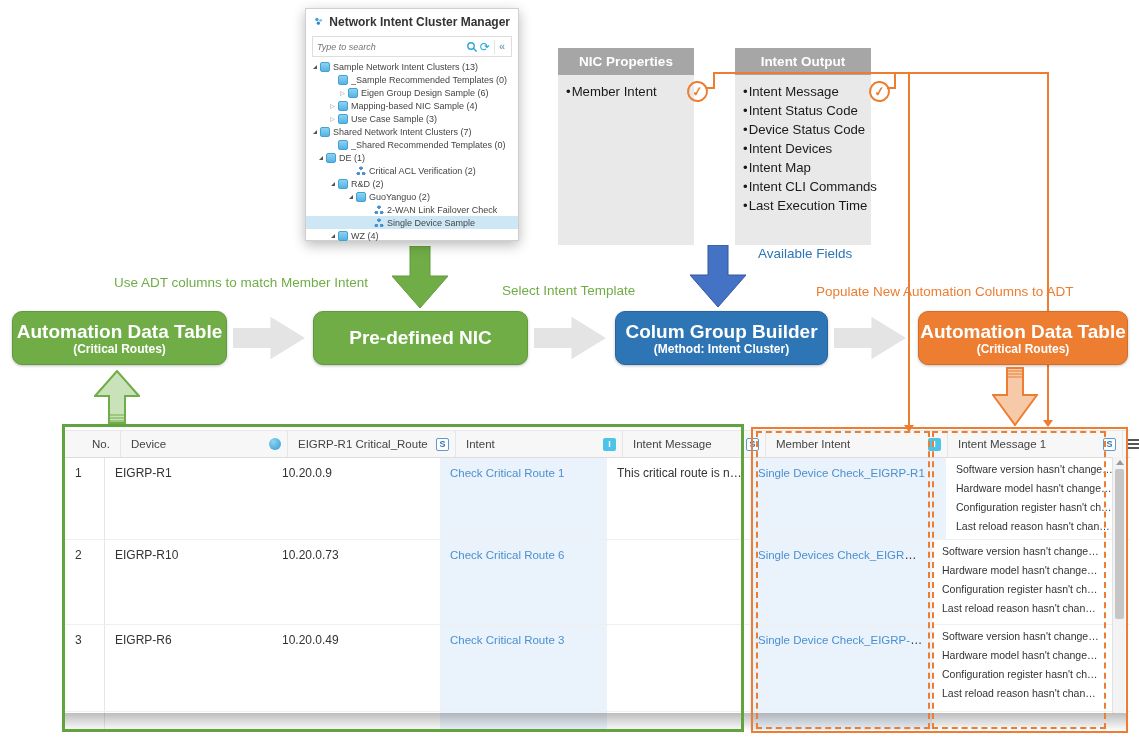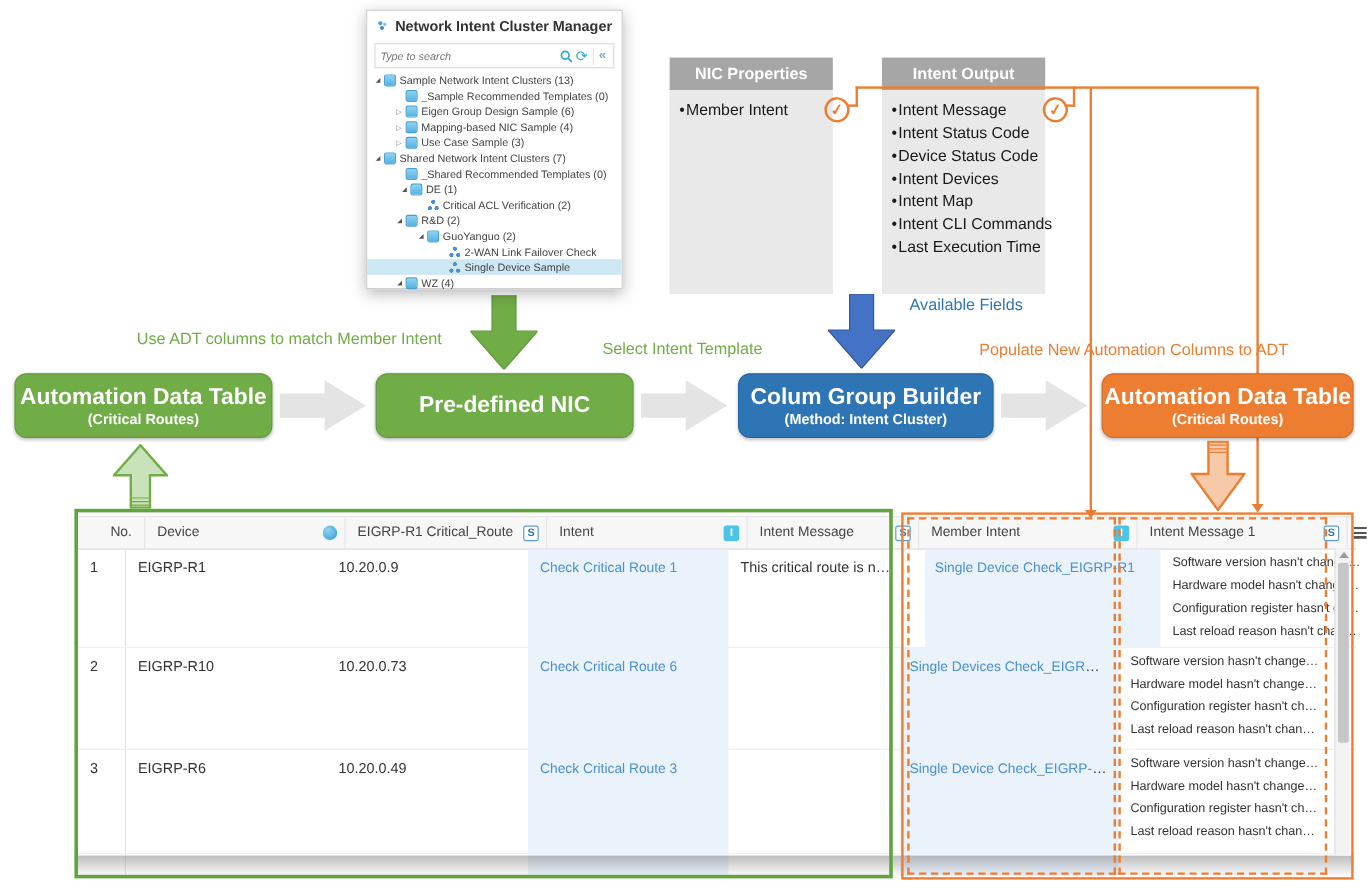--- a/index.html
+++ b/index.html
@@ -144,21 +144,21 @@
         <div class="trow" style="padding-left: 4px;">
           <span class="exp expanded"></span>
           <span class="ticon folder"></span>
           <span class="tlabel">Sample Network Intent Clusters (13)</span>
         </div>
         <div class="trow" style="padding-left: 22px;">
           <span class="exp none"></span>
           <span class="ticon folder"></span>
           <span class="tlabel">_Sample Recommended Templates (0)</span>
         </div>
-        <div class="trow" style="padding-left: 22px;">
+        <div class="trow" style="padding-left: 32px;">
           <span class="exp collapsed"></span>
           <span class="ticon folder"></span>
           <span class="tlabel">Eigen Group Design Sample (6)</span>
         </div>
         <div class="trow" style="padding-left: 22px;">
           <span class="exp collapsed"></span>
           <span class="ticon folder"></span>
           <span class="tlabel">Mapping-based NIC Sample (4)</span>
         </div>
         <div class="trow" style="padding-left: 22px;">
@@ -169,21 +169,21 @@
         <div class="trow" style="padding-left: 4px;">
           <span class="exp expanded"></span>
           <span class="ticon folder"></span>
           <span class="tlabel">Shared Network Intent Clusters (7)</span>
         </div>
         <div class="trow" style="padding-left: 22px; align-items: center;">
           <span class="exp none"></span>
           <span class="ticon folder"></span>
           <span class="tlabel">_Shared Recommended Templates (0)</span>
         </div>
-        <div class="trow" style="padding-left: 26px;">
+        <div class="trow" style="padding-left: 10px;">
           <span class="exp expanded"></span>
           <span class="ticon folder"></span>
           <span class="tlabel">DE (1)</span>
         </div>
         <div class="trow" style="padding-left: 40px;">
           <span class="exp none"></span>
           <span class="ticon cluster"></span>
           <span class="tlabel">Critical ACL Verification (2)</span>
         </div>
         <div class="trow" style="padding-left: 22px;">
@@ -314,21 +314,21 @@
           <span class="hamb"></span>
         </div>
       </div>
     <div class="adt-b">
         <div class="brow" style="height: 82px;">
           <div class="bcell noc" style="width: 40px;">1</div>
           <div class="bcell" style="width: 167px;">EIGRP-R1</div>
           <div class="bcell" style="width: 168px;">10.20.0.9</div>
           <div class="bcell blue" style="width: 167px;"><a class="blink">Check Critical Route 1</a></div>
           <div class="bcell" style="width: 143px;">This critical route is not avaliable.</div>
-          <div class="bcell blue" style="width: 196px; padding-left: 8px; margin-left: 21px;"><a class="blink">Single Device Check_EIGRP-R1</a></div>
+          <div class="bcell blue" style="width: 196px; padding-left: 8px;"><a class="blink">Single Device Check_EIGRP-R1</a></div>
           <div class="bcell" style="width: 175px; padding-top: 2px;">
             <div class="msgline">Software version hasn't changed, ...</div>
             <div class="msgline">Hardware model hasn't changed, ...</div>
             <div class="msgline">Configuration register hasn't chan...</div>
             <div class="msgline">Last reload reason hasn't change...</div>
           </div>
           <div class="bcell" style="width: 23px;"></div>
         </div>
         <div class="brow" style="height: 85px;">
           <div class="bcell noc" style="width: 40px;">2</div>

